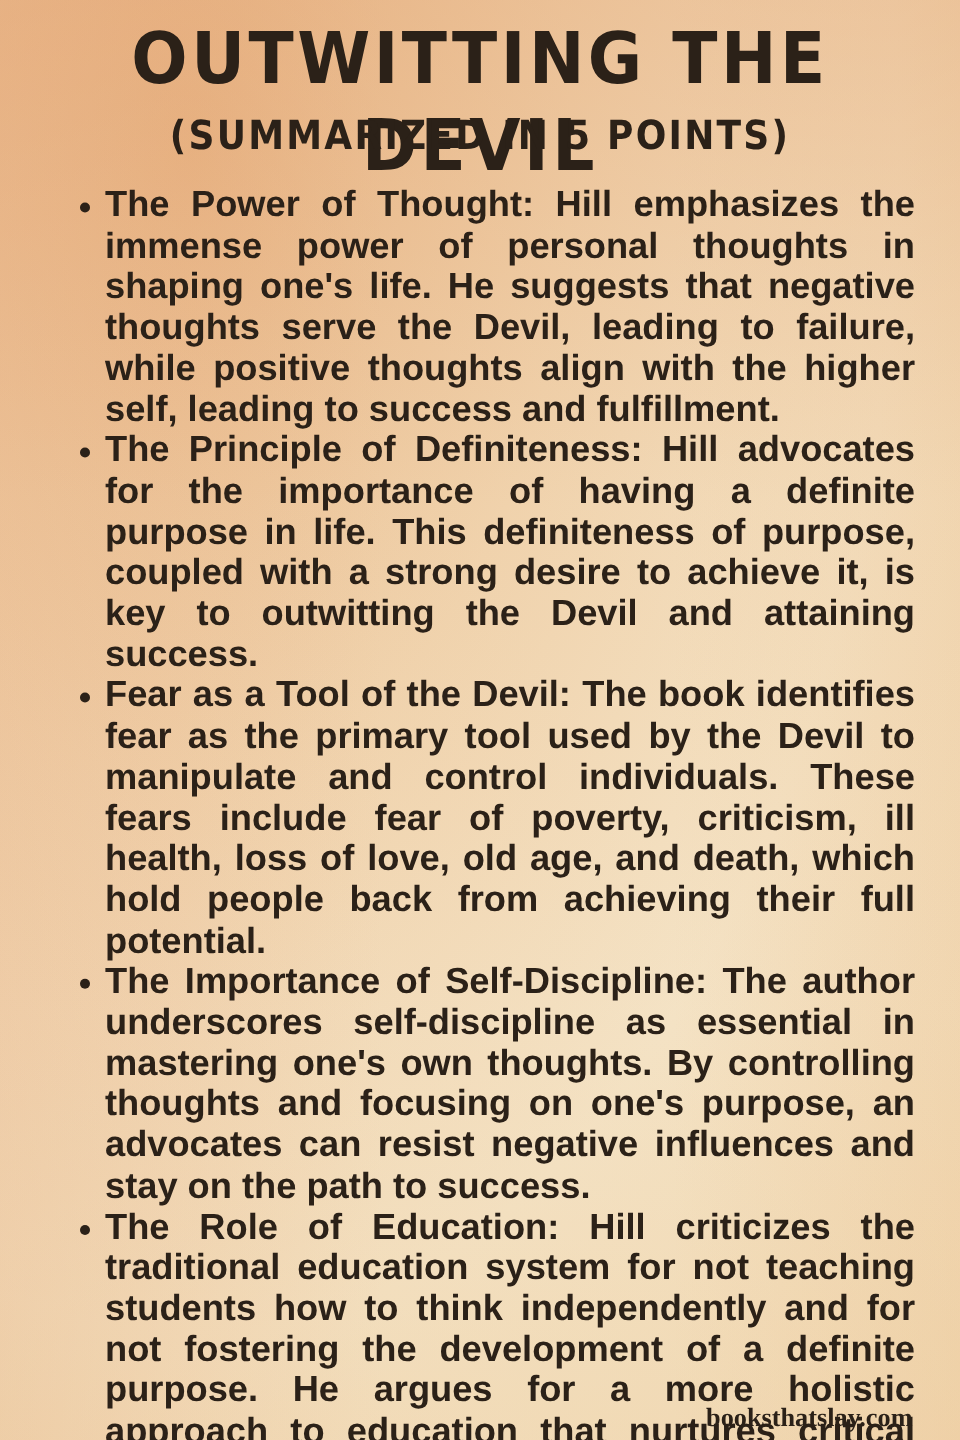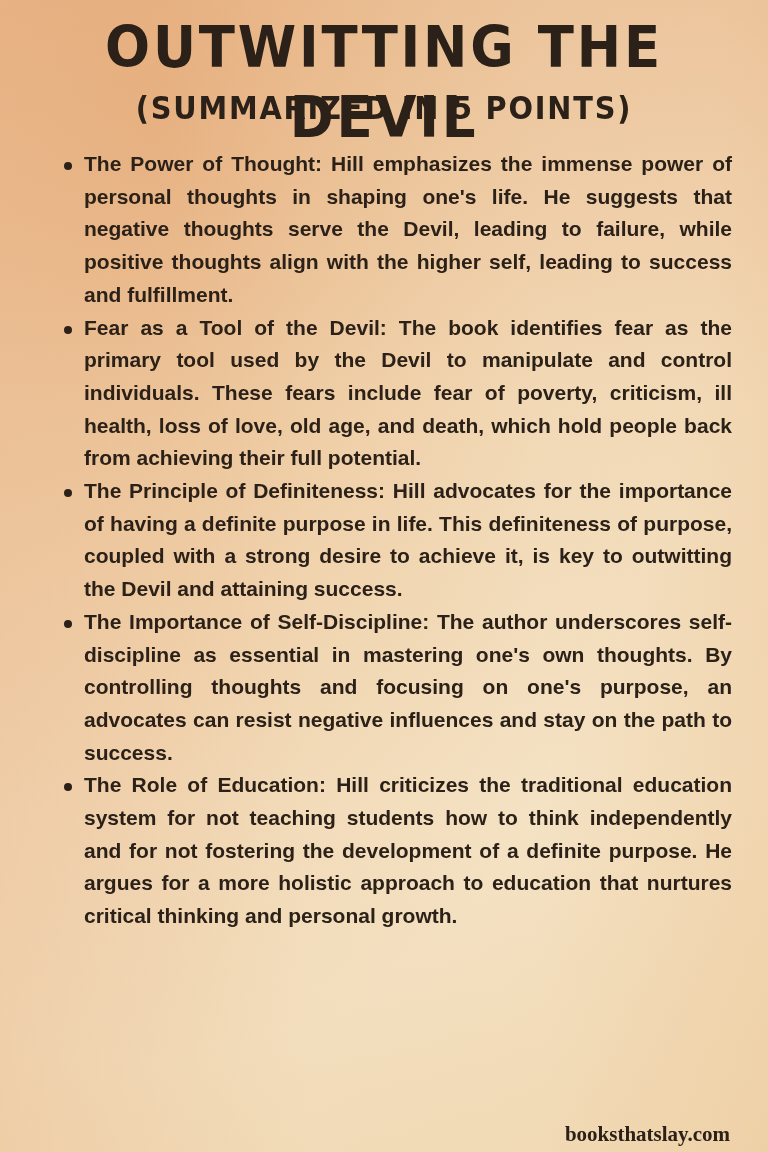--- a/index.html
+++ b/index.html
@@ -27,21 +27,21 @@
     font-size:32px; letter-spacing:2px; line-height:40px;
     transform:scaleX(0.9);
   }
   .points {
     position:absolute; left:60px; top:148px; width:672px;
     list-style:none; margin:0; padding:0;
   }
   .point {
     position:relative; padding-left:24px;
     font-family:"Liberation Sans", sans-serif; font-weight:bold;
-    font-size:21px; line-height:32.7px; text-align:justify;
+    font-size:29px; line-height:32.7px; text-align:justify;
   }
   .bullet {
     position:absolute; left:4px; top:14px; width:8px; height:8px;
     border-radius:50%; background:#2b2118;
   }
   .footer {
     position:absolute; right:38px; top:1122px;
     font-family:Liberation Serif, serif; font-weight:bold;
     font-size:21px;
   }
@@ -49,19 +49,19 @@
 </head>
 <body>
 
 <div class="bg-tint"></div>
 
 <h1 class="title" style="margin:0">OUTWITTING THE DEVIL</h1>
 <h2 class="subtitle" style="margin:0">(SUMMARIZED IN 5 POINTS)</h2>
 
 <ul class="points">
   <li class="point"><span class="bullet"></span><span>The Power of Thought: Hill emphasizes the immense power of personal thoughts in shaping one's life. He suggests that negative thoughts serve the Devil, leading to failure, while positive thoughts align with the higher self, leading to success and fulfillment.</span></li>
+  <li class="point"><span class="bullet"></span><span>The Principle of Definiteness: Hill advocates for the importance of having a definite purpose in life. This definiteness of purpose, coupled with a strong desire to achieve it, is key to outwitting the Devil and attaining success.</span></li>
   <li class="point"><span class="bullet"></span><span>Fear as a Tool of the Devil: The book identifies fear as the primary tool used by the Devil to manipulate and control individuals. These fears include fear of poverty, criticism, ill health, loss of love, old age, and death, which hold people back from achieving their full potential.</span></li>
-  <li class="point"><span class="bullet"></span><span>The Principle of Definiteness: Hill advocates for the importance of having a definite purpose in life. This definiteness of purpose, coupled with a strong desire to achieve it, is key to outwitting the Devil and attaining success.</span></li>
   <li class="point"><span class="bullet"></span><span>The Importance of Self-Discipline: The author underscores self-discipline as essential in mastering one's own thoughts. By controlling thoughts and focusing on one's purpose, an advocates can resist negative influences and stay on the path to success.</span></li>
   <li class="point"><span class="bullet"></span><span>The Role of Education: Hill criticizes the traditional education system for not teaching students how to think independently and for not fostering the development of a definite purpose. He argues for a more holistic approach to education that nurtures critical thinking and personal growth.</span></li>
 </ul>
 
 <div class="footer">booksthatslay.com</div>
 
 </body></html>

